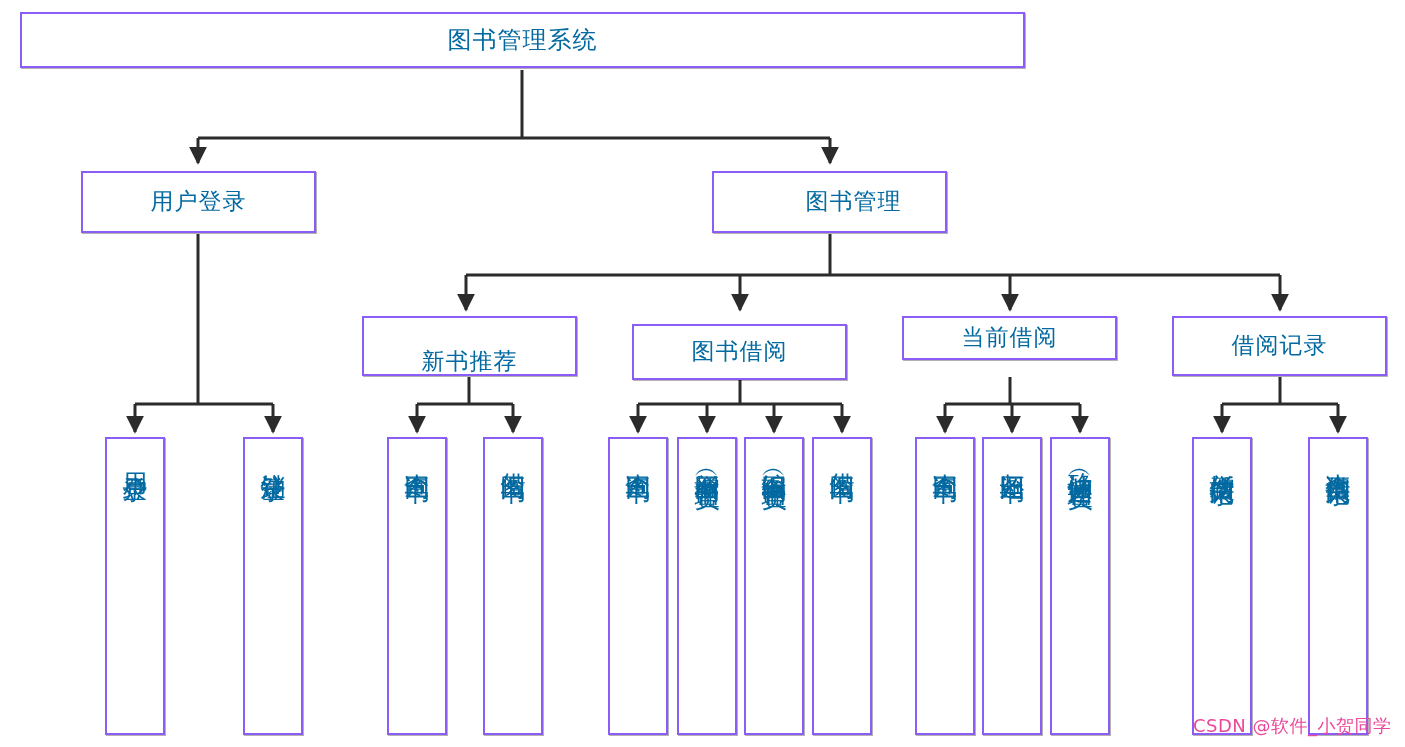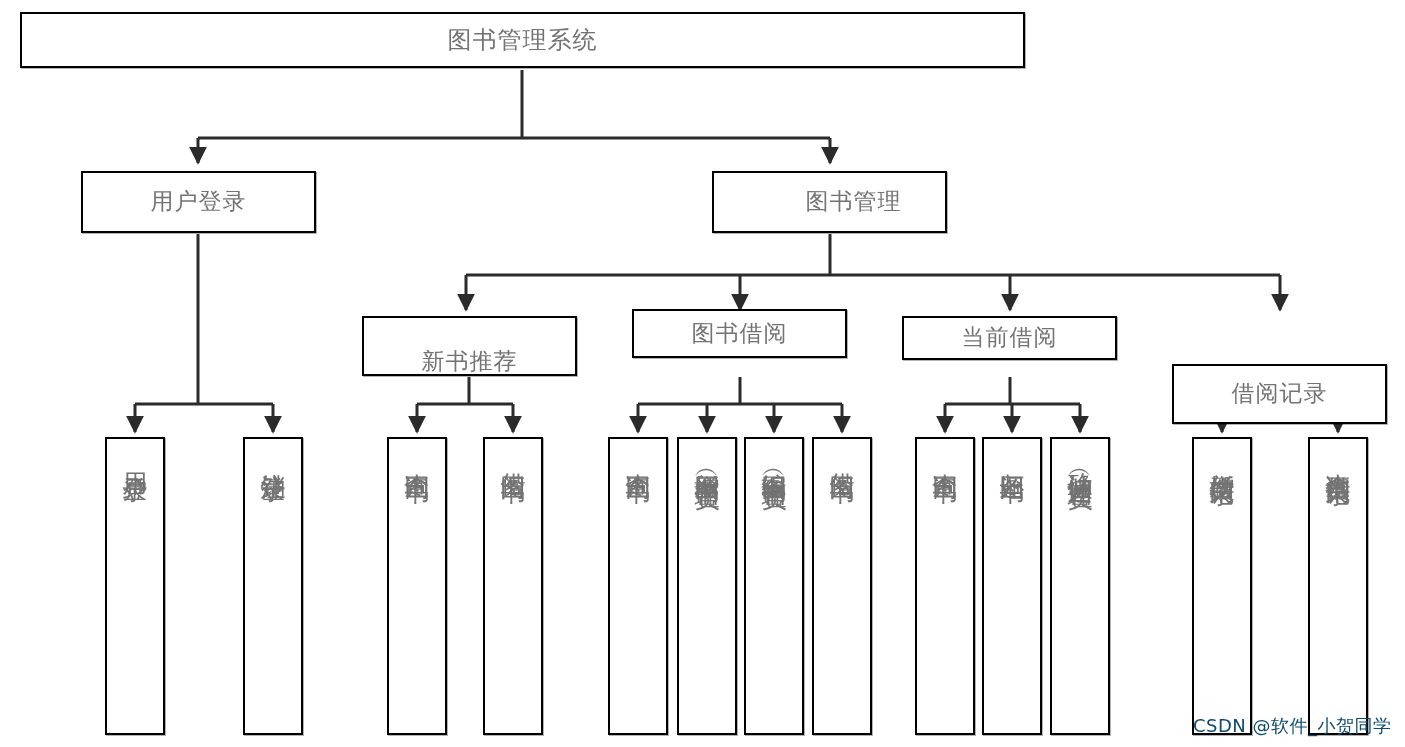--- a/index.html
+++ b/index.html
@@ -23,26 +23,26 @@
     left: 0;
     top: 0;
     width: 1405px;
     height: 747px;
     pointer-events: none;
   }
   .node {
     position: absolute;
     box-sizing: border-box;
     background: #ffffff;
-    border: 2px solid #000000;
+    border: 2px solid #8b5cf6;
     box-shadow: 1px 1px 0 rgba(0,0,0,0.30);
     display: flex;
     align-items: center;
     justify-content: center;
-    color: #737373;
+    color: #0369a1;
   }
   .node.horizontal {
     font-size: 23px;
     line-height: 1.1;
     letter-spacing: 1px;
   }
   .node.horizontal.root {
     font-size: 24px;
   }
   .node.vertical {
@@ -57,21 +57,21 @@
     line-height: 1.08;
     letter-spacing: 2px;
     white-space: nowrap;
     -webkit-text-orientation: upright;
   }
   .watermark {
     position: absolute;
     left: 1193px;
     top: 714px;
     font-size: 18px;
-    color: #0c4a6e;
+    color: #ec4899;
     white-space: nowrap;
     letter-spacing: 0.5px;
     font-family: "DejaVu Sans", "Liberation Sans", sans-serif;
   }
 </style>
 </head>
 <body>
 
 <div id="diagram-root">
 
@@ -134,29 +134,29 @@
   </div>
 
   <div class="node horizontal" style="left:712px; top:171px; width:235px; height:62px;padding-left:48px;">
     <span>图书管理</span>
   </div>
 
   <div class="node horizontal" style="left:362px; top:316px; width:215px; height:60px;align-items:flex-end;">
     <span>新书推荐</span>
   </div>
 
-  <div class="node horizontal" style="left:632px; top:309px; width:215px; height:49px;">
+  <div class="node horizontal" style="left:632px; top:324px; width:215px; height:56px;">
     <span>图书借阅</span>
   </div>
 
   <div class="node horizontal" style="left:902px; top:316px; width:215px; height:44px;">
     <span>当前借阅</span>
   </div>
 
-  <div class="node horizontal" style="left:1172px; top:316px; width:215px; height:60px;margin-top:48px;">
+  <div class="node horizontal" style="left:1172px; top:316px; width:215px; height:60px;">
     <span>借阅记录</span>
   </div>
 
   <div class="node vertical" style="left:105px; top:437px; width:60px; height:298px;">
     <span class="vlabel">用户登录</span>
   </div>
 
   <div class="node vertical" style="left:243px; top:437px; width:60px; height:298px;">
     <span class="vlabel">注销登录</span>
   </div>

